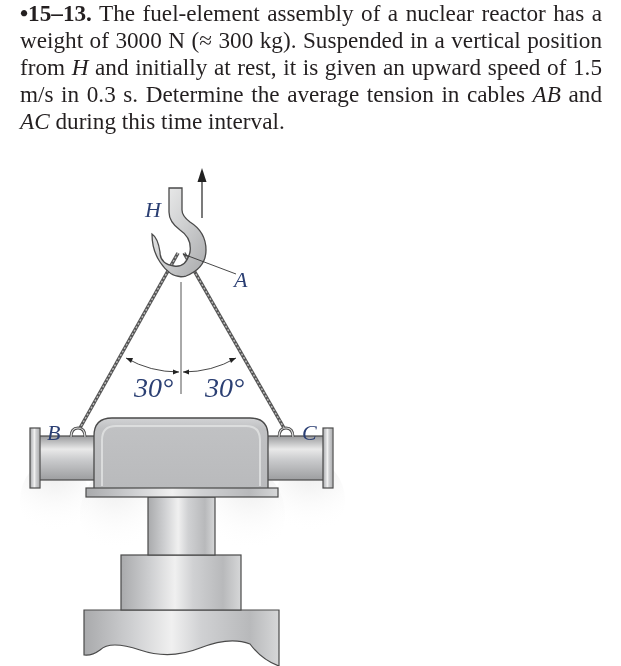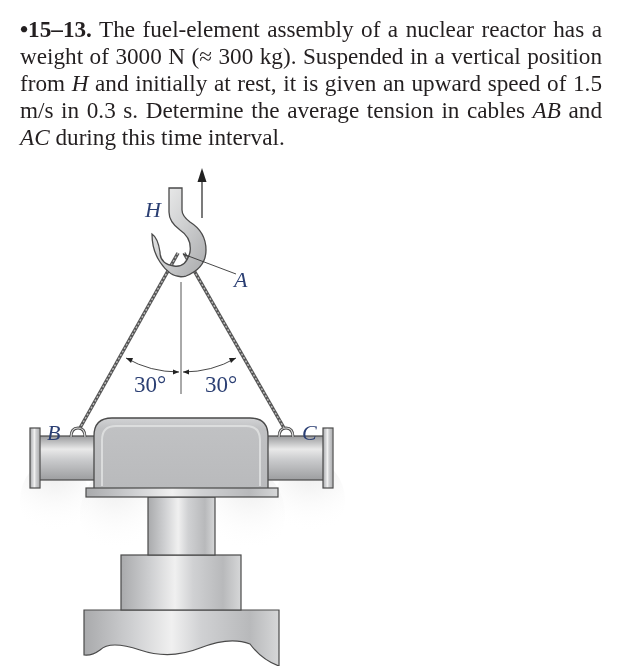--- a/index.html
+++ b/index.html
@@ -1,34 +1,34 @@
 <!DOCTYPE html>
 <html><head>
 <meta charset="utf-8">
 <style>
   html, body { margin: 0; padding: 0; background: #ffffff; }
   body { width: 621px; height: 666px; position: relative; overflow: hidden; }
   .problem {
-    position: absolute; left: 20px; top: 16px; width: 582px;
+    position: absolute; left: 20px; top: 0; width: 582px;
     font-family: "Liberation Serif", "DejaVu Serif", serif;
     font-size: 23.2px; line-height: 27px; color: #231f20;
     text-align: justify; text-align-last: left;
   }
   .problem .num { font-weight: bold; }
   .problem i { font-style: italic; }
   .figure { position: absolute; left: 0; top: 150px; width: 621px; height: 516px; }
   .lbl {
     position: absolute;
     font-family: "Liberation Serif", "DejaVu Serif", serif;
     color: #2b3f73; font-size: 22px; font-style: italic;
   }
   .ang {
     position: absolute;
     font-family: "Liberation Serif", "DejaVu Serif", serif;
-    color: #2b3f73; font-size: 23px;
+    color: #2b3f73; font-size: 28px; font-style: italic;
   }
 </style>
 </head>
 <body>
 
 <div class="problem"><span class="num">•15–13.</span><span> The fuel-element assembly of a nuclear reactor has a weight of 3000 N (≈ 300 kg). Suspended in a vertical position from </span><i>H</i><span> and initially at rest, it is given an upward speed of 1.5 m/s in 0.3 s. Determine the average tension in cables </span><i>AB</i><span> and </span><i>AC</i><span> during this time interval.</span></div>
 
 <div class="figure">
   <svg width="621" height="516" viewBox="0 150 621 516" xmlns="http://www.w3.org/2000/svg">
     <defs>

